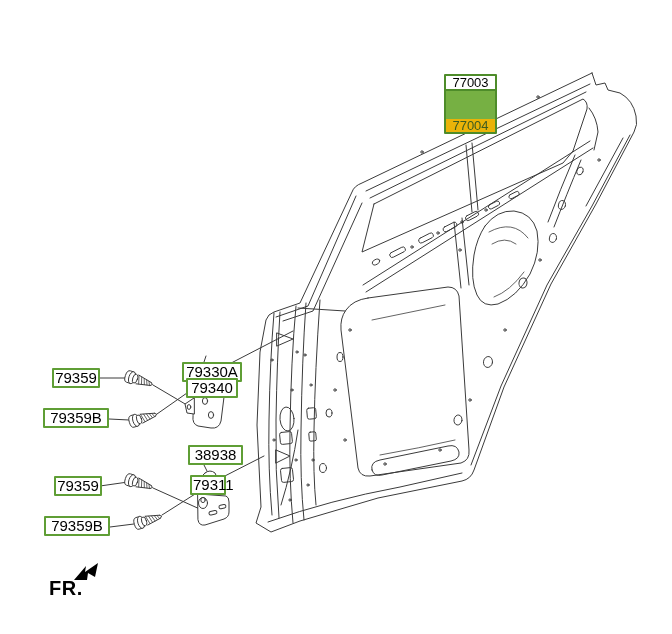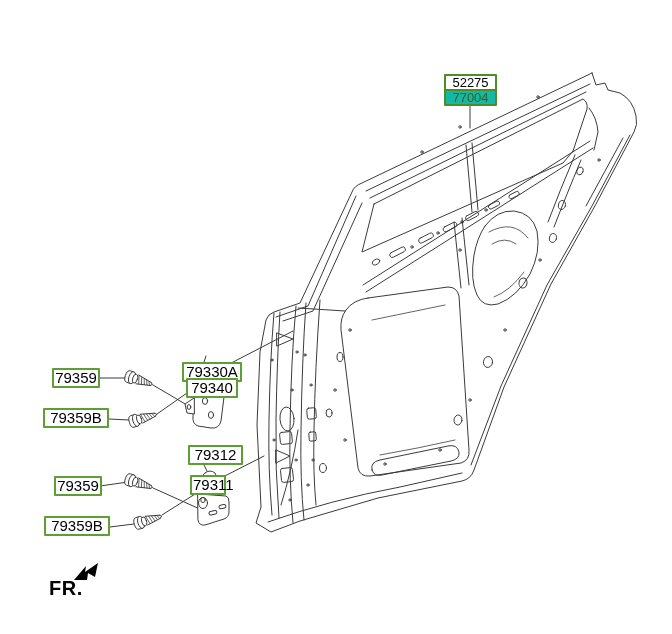--- a/index.html
+++ b/index.html
@@ -26,21 +26,21 @@
     border-radius:1px;
   }
   
   .part-label-dual{
     position:absolute;box-sizing:border-box;
     border:2px solid #4e8c2a;background:#76b043;
     font-size:13px;text-align:center;cursor:pointer;border-radius:1px;
   }
   .part-label-dual .row{display:block;height:13px;line-height:13px;padding:0 1px;}
   .part-label-dual .row-top{background:#ffffff;color:#000000;border-bottom:2px solid #4e8c2a;}
-  .part-label-dual .row-bottom{background:#14b8a6;color:#3d5c20;}
+  .part-label-dual .row-bottom{background:#eab308;color:#3d5c20;margin-top:28px;}
 
   #label-77003-77004{left:444px;top:74px;width:53px;}
   #label-79330A{left:182px;top:318px;width:60px;margin-top:44px;}
   #label-79340 {left:186px;top:336px;width:52px;margin-top:42px;}
   #label-79311 {left:190px;top:427px;width:36px;margin-top:48px;}
   #label-79312 {left:188px;top:445px;width:55px;}
   #label-79359-upper {left:52px;top:368px;width:48px;}
   #label-79359B-upper{left:43px;top:408px;width:66px;}
   #label-79359-lower {left:54px;top:476px;width:48px;}
   #label-79359B-lower{left:44px;top:516px;width:66px;}
@@ -244,29 +244,29 @@
         </g>
       <g transform="rotate(-12 222 507)">
           <rect x="219" y="505" width="7" height="3.4" rx="1.7"></rect>
         </g>
     </g>
 
     <path class="bk" d="M74,580 L86,566 L85,572 L98,563 L95,577 L88,573 L87,580 Z"></path>
   </svg>
 
   <div id="label-77003-77004" class="part-label-dual">
-    <span class="row row-top">52275</span>
+    <span class="row row-top">77003</span>
     <span class="row row-bottom">77004</span>
   </div>
 
   <div id="label-79330A" class="part-label">79330A</div>
   <div id="label-79340" class="part-label">79340</div>
 
   <div id="label-79311" class="part-label">79311</div>
-  <div id="label-79312" class="part-label">79312</div>
+  <div id="label-79312" class="part-label">38938</div>
 
   <div id="label-79359-upper" class="part-label">79359</div>
   <div id="label-79359B-upper" class="part-label">79359B</div>
 
   <div id="label-79359-lower" class="part-label">79359</div>
   <div id="label-79359B-lower" class="part-label">79359B</div>
 
   <div id="fr-label">FR.</div>
 </div>
 

